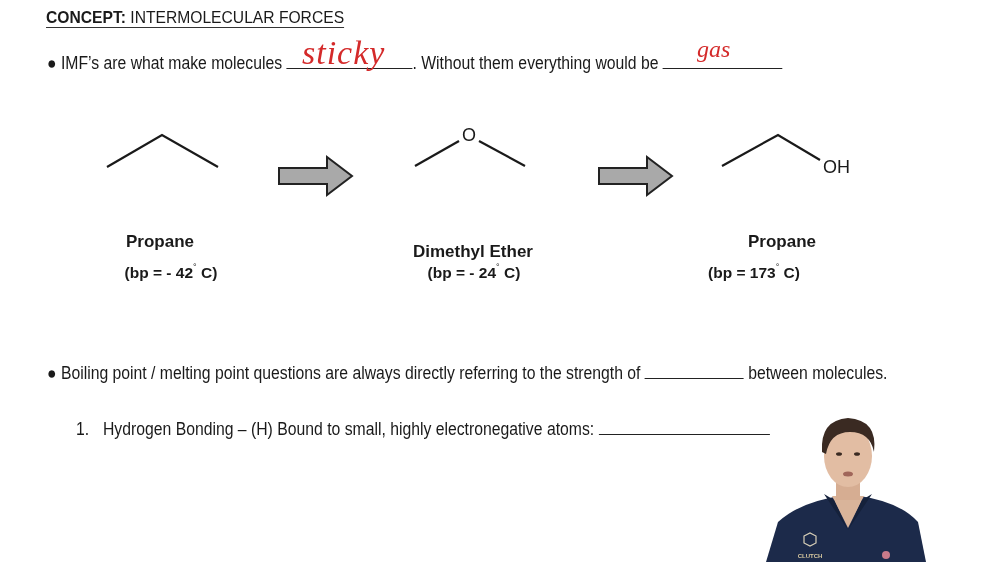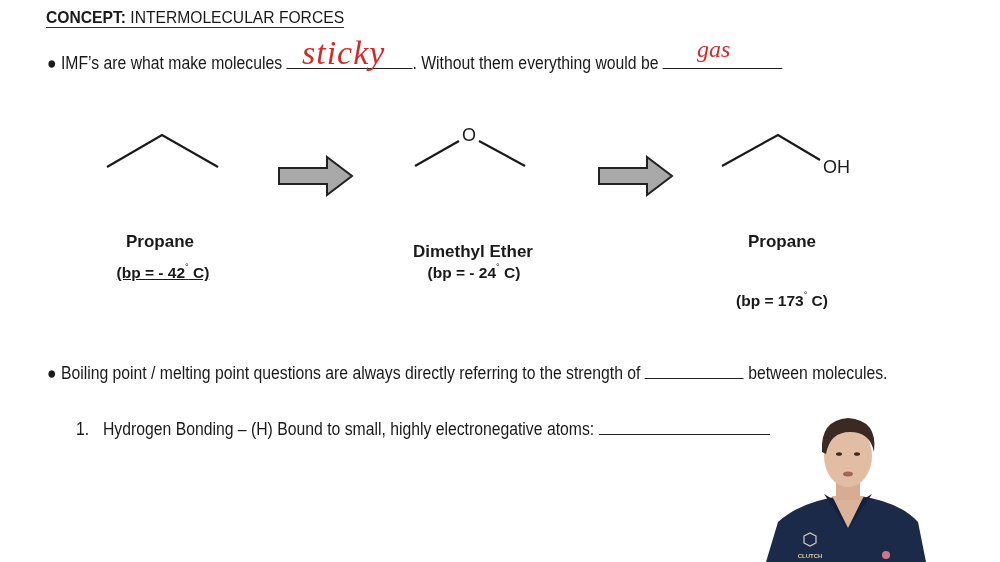--- a/index.html
+++ b/index.html
@@ -65,27 +65,27 @@
   <g>
     <polygon points="599,168 647,168 647,157 672,176 647,195 647,184 599,184" fill="#a9a9a9" stroke="#222" stroke-width="2"></polygon>
   </g>
   <g>
     <polyline points="722,166 778,135 820,160" fill="none" stroke="#1a1a1a" stroke-width="2.2"></polyline>
     <text x="823" y="173" font-size="18" fill="#1a1a1a">OH</text>
   </g>
 </svg>
 
 <div class="abs mol-name" style="left:60px;top:232px;width:200px;">Propane</div>
-<div class="abs bp" style="left:60px;top:264px;width:206px;text-decoration:underline;"><span>(bp = - 42</span><sup>°</sup><span> C)</span></div>
+<div class="abs bp" style="left:68px;top:264px;width:206px;"><span>(bp = - 42</span><sup>°</sup><span> C)</span></div>
 
 <div class="abs mol-name" style="left:373px;top:232px;width:200px;margin-top:10px;">Dimethyl Ether</div>
 <div class="abs bp" style="left:372px;top:264px;width:204px;"><span>(bp = - 24</span><sup>°</sup><span> C)</span></div>
 
 <div class="abs mol-name" style="left:682px;top:232px;width:200px;">Propane</div>
-<div class="abs bp" style="left:680px;top:264px;width:204px;margin-top:28px;"><span>(bp = 173</span><sup>°</sup><span> C)</span></div>
+<div class="abs bp" style="left:652px;top:264px;width:204px;"><span>(bp = 173</span><sup>°</sup><span> C)</span></div>
 
 <div class="abs line2">
   <span>●</span>
   <span>Boiling point / melting point questions are always directly referring to the strength of </span><span class="blank" style="width:110px"></span><span> between molecules.</span>
 </div>
 
 <div class="abs line3">
   <span class="num">1.</span><span>Hydrogen Bonding – (H) Bound to small, highly electronegative atoms: </span><span class="blank" style="width:190px"></span>
 </div>
 

